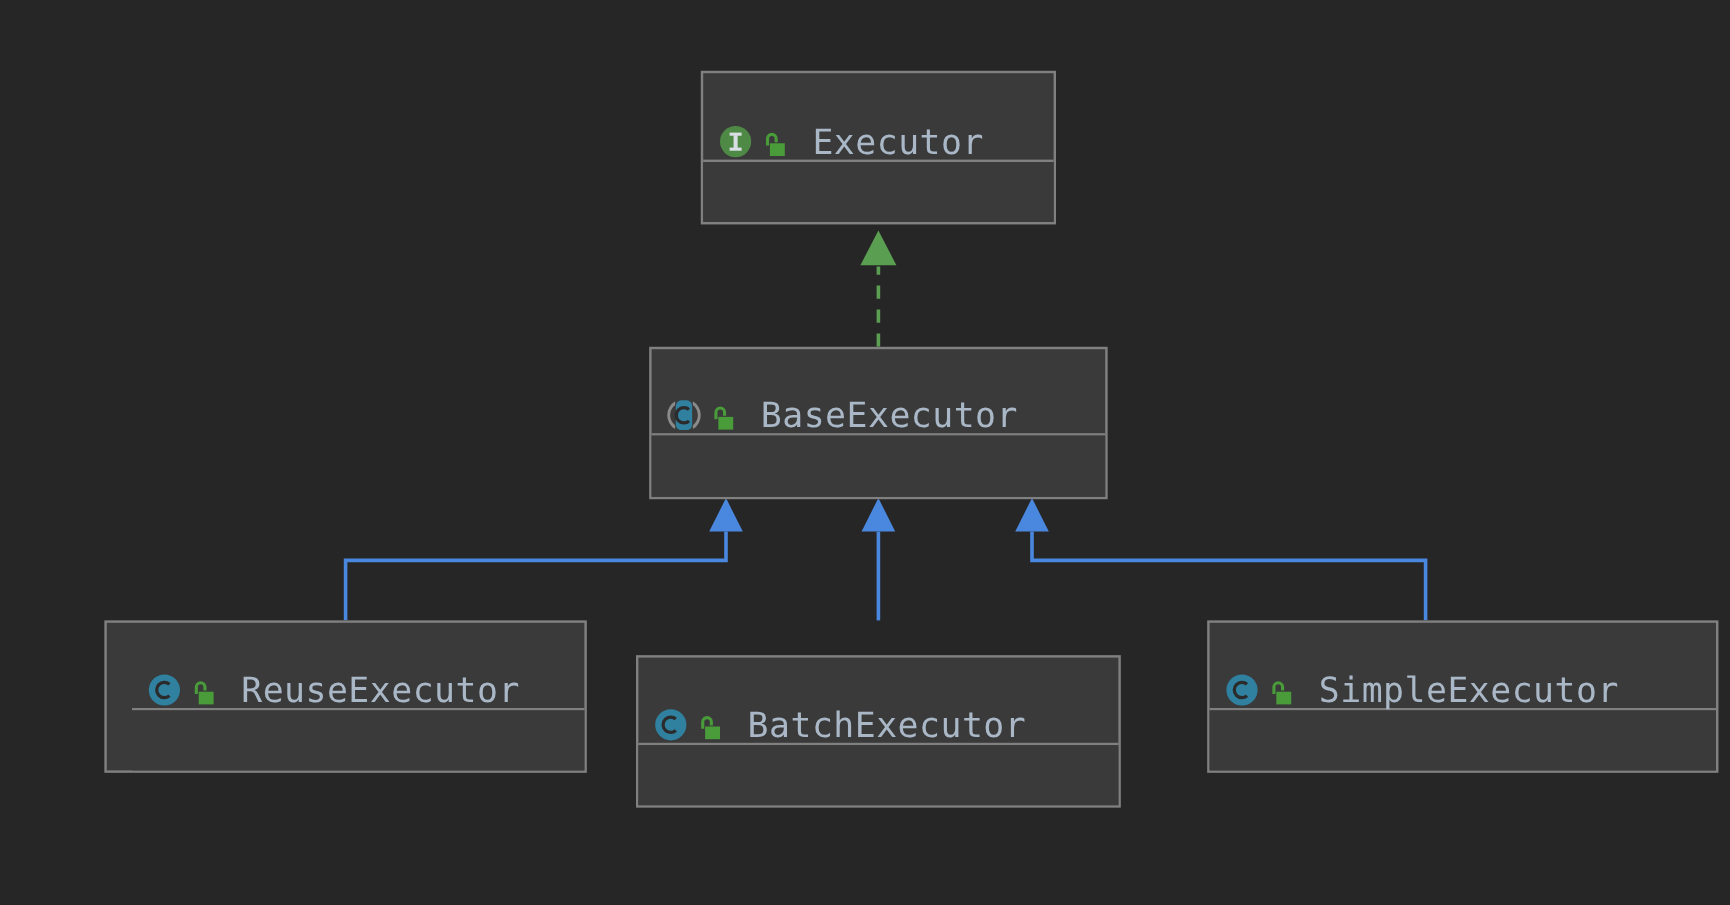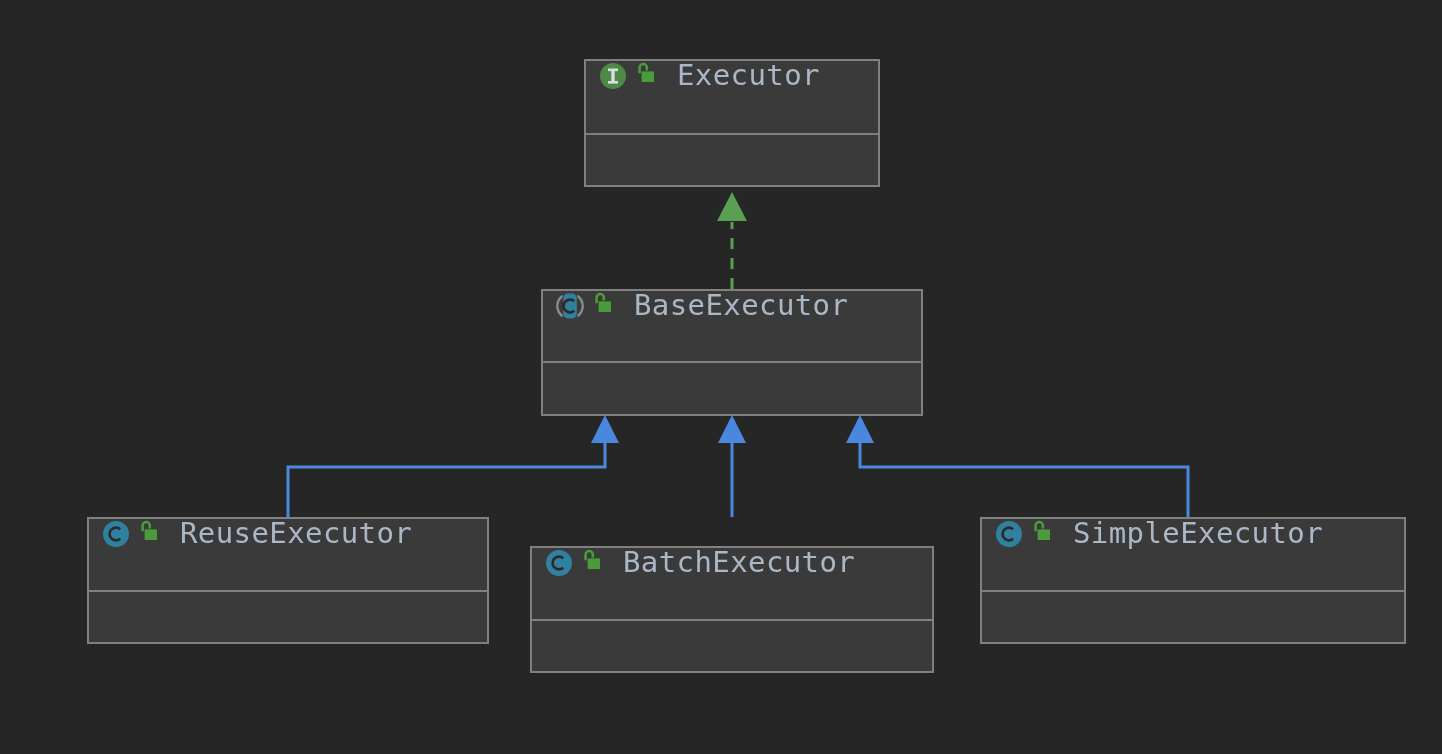--- a/index.html
+++ b/index.html
@@ -32,21 +32,21 @@
     position: absolute;
     box-sizing: border-box;
     border: 2px solid #808080;
     background: #3a3a3a;
     display: flex;
     flex-direction: column;
   }
   .node-header {
     box-sizing: border-box;
     display: flex;
-    align-items: flex-start;
+    align-items: flex-end;
     border-bottom: 2px solid #0f766e;
     padding: 0 14px 0 12px;
     flex: 0 0 auto;
   }
   .node-body {
     flex: 1 1 auto;
     background: #3a3a3a;
   }
   .node-title {
     color: #a9b7c6;
@@ -127,21 +127,21 @@
       </svg>
       <svg class="icon-visibility" viewBox="0 0 24 24">
         <path d="M6.6 11 L6.6 6.6 A3.6 3.6 0 0 1 13.8 6.6 L13.8 8.2" fill="none" stroke="#499c39" stroke-width="2.6" stroke-linecap="square"></path>
         <rect x="8.6" y="10.4" width="12.4" height="10.6" fill="#499c39"></rect>
       </svg>
       <span class="node-title" style="color: rgb(169, 183, 198);">BaseExecutor</span>
     </div>
     <div class="node-body"></div>
   </div>
 
-  <div class="uml-node" style="left: 87px; top: 517px; width: 402px; height: 127px; border-color: rgb(128, 128, 128); background: rgb(58, 58, 58);">
+  <div class="uml-node" style="left: 87px; top: 517px; width: 402px; height: 127px; border-color: rgb(128, 128, 128); background: rgb(58, 58, 58); padding-left: 21px;">
     <div class="node-header" style="height: 73px; border-bottom-color: rgb(128, 128, 128);">
       <svg class="icon-stereotype" viewBox="0 0 30 30">
         <circle cx="15" cy="15" r="13" fill="#3080a0"></circle>
         <path d="M19.2 10.2 A6.4 6.4 0 1 0 19.2 19.8" fill="none" stroke="#2b2b2b" stroke-width="2.7"></path>
       </svg>
       <svg class="icon-visibility" viewBox="0 0 24 24">
         <path d="M6.6 11 L6.6 6.6 A3.6 3.6 0 0 1 13.8 6.6 L13.8 8.2" fill="none" stroke="#499c39" stroke-width="2.6" stroke-linecap="square"></path>
         <rect x="8.6" y="10.4" width="12.4" height="10.6" fill="#499c39"></rect>
       </svg>
       <span class="node-title" style="color: rgb(169, 183, 198);">ReuseExecutor</span>
@@ -157,21 +157,21 @@
       </svg>
       <svg class="icon-visibility" viewBox="0 0 24 24">
         <path d="M6.6 11 L6.6 6.6 A3.6 3.6 0 0 1 13.8 6.6 L13.8 8.2" fill="none" stroke="#499c39" stroke-width="2.6" stroke-linecap="square"></path>
         <rect x="8.6" y="10.4" width="12.4" height="10.6" fill="#499c39"></rect>
       </svg>
       <span class="node-title" style="color: rgb(169, 183, 198);">BatchExecutor</span>
     </div>
     <div class="node-body"></div>
   </div>
 
-  <div class="uml-node" style="left: 980px; top: 517px; width: 426px; height: 127px; border-color: rgb(128, 128, 128); background: rgb(58, 58, 58);">
+  <div class="uml-node" style="left: 1006px; top: 517px; width: 426px; height: 127px; border-color: rgb(128, 128, 128); background: rgb(58, 58, 58);">
     <div class="node-header" style="height: 73px; border-bottom-color: rgb(128, 128, 128);">
       <svg class="icon-stereotype" viewBox="0 0 30 30">
         <circle cx="15" cy="15" r="13" fill="#3080a0"></circle>
         <path d="M19.2 10.2 A6.4 6.4 0 1 0 19.2 19.8" fill="none" stroke="#2b2b2b" stroke-width="2.7"></path>
       </svg>
       <svg class="icon-visibility" viewBox="0 0 24 24">
         <path d="M6.6 11 L6.6 6.6 A3.6 3.6 0 0 1 13.8 6.6 L13.8 8.2" fill="none" stroke="#499c39" stroke-width="2.6" stroke-linecap="square"></path>
         <rect x="8.6" y="10.4" width="12.4" height="10.6" fill="#499c39"></rect>
       </svg>
       <span class="node-title" style="color: rgb(169, 183, 198);">SimpleExecutor</span>

